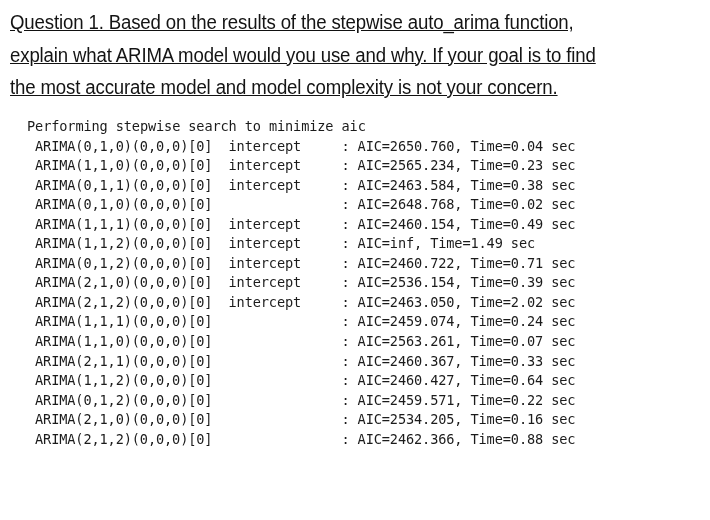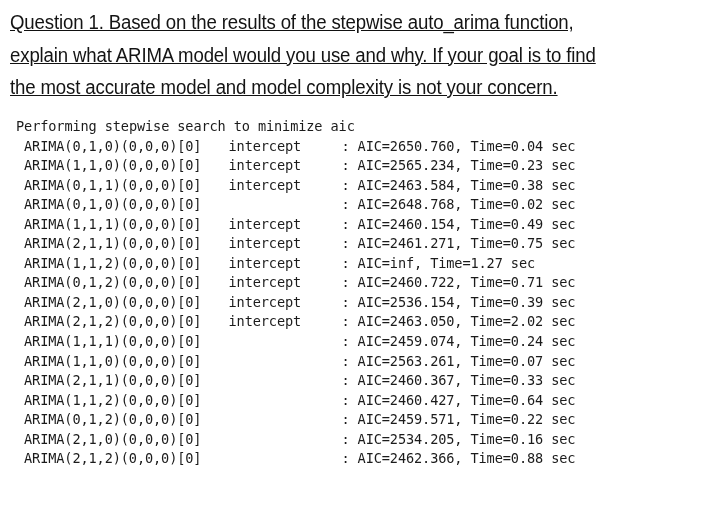--- a/index.html
+++ b/index.html
@@ -33,63 +33,62 @@
     white-space: pre;
     letter-spacing: -0.15px;
     transform: scaleX(0.955);
     transform-origin: left center;
     font-weight: 400;
   }
 
   
   #console-block {
     position: absolute;
-    left: 5px;
+    left: 16px;
     top: 117px;
     width: 612px;
   }
   .console-line {
     font-family: "DejaVu Sans Mono", "Liberation Mono", monospace;
     font-size: 13.6px;
     line-height: 19.55px;
     color: #1b1b1b;
     white-space: pre;
     letter-spacing: -0.12px;
     height: 19.55px;
   }
   .console-header {
     padding-left: 11px;
   }
   .console-row {
     padding-left: 19px;
   }
   .col-model { display: inline; }
-  .col-intercept { display: inline; margin-left: 11px; }
+  .col-intercept { display: inline; }
   .col-sep { display: inline; }
   .col-metrics { display: inline; }
 </style>
 </head>
 <body>
 
 <div id="question-block">
   <div class="question-line">Question 1. Based on the results of the stepwise auto_arima function,</div>
   <div class="question-line">explain what ARIMA model would you use and why. If your goal is to find</div>
   <div class="question-line">the most accurate model and model complexity is not your concern.</div>
 </div>
 
 <div id="console-block">
   <div class="console-line console-header">Performing stepwise search to minimize aic</div>
   <div id="console-rows">
       <div class="console-line console-row"><span class="col-model">ARIMA(0,1,0)(0,0,0)[0]  </span><span class="col-intercept">intercept     </span><span class="col-sep">: </span><span class="col-metrics">AIC=2650.760, Time=0.04 sec</span></div>
       <div class="console-line console-row"><span class="col-model">ARIMA(1,1,0)(0,0,0)[0]  </span><span class="col-intercept">intercept     </span><span class="col-sep">: </span><span class="col-metrics">AIC=2565.234, Time=0.23 sec</span></div>
       <div class="console-line console-row"><span class="col-model">ARIMA(0,1,1)(0,0,0)[0]  </span><span class="col-intercept">intercept     </span><span class="col-sep">: </span><span class="col-metrics">AIC=2463.584, Time=0.38 sec</span></div>
       <div class="console-line console-row"><span class="col-model">ARIMA(0,1,0)(0,0,0)[0]  </span><span class="col-intercept">              </span><span class="col-sep">: </span><span class="col-metrics">AIC=2648.768, Time=0.02 sec</span></div>
       <div class="console-line console-row"><span class="col-model">ARIMA(1,1,1)(0,0,0)[0]  </span><span class="col-intercept">intercept     </span><span class="col-sep">: </span><span class="col-metrics">AIC=2460.154, Time=0.49 sec</span></div>
-      <div class="console-line console-row"><span class="col-model">ARIMA(2,1,1)(0,0,0)[0]  </span><span class="col-intercept">intercept     </span><span class="col-sep">: </span><span class="col-metrics">AIC=2461.271, Time=0.75 sec</span></div>
-      <div class="console-line console-row"><span class="col-model">ARIMA(1,1,2)(0,0,0)[0]  </span><span class="col-intercept">intercept     </span><span class="col-sep">: </span><span class="col-metrics">AIC=inf, Time=1.27 sec</span></div>
+      <div class="console-line console-row"><span class="col-model">ARIMA(1,1,2)(0,0,0)[0]  </span><span class="col-intercept">intercept     </span><span class="col-sep">: </span><span class="col-metrics">AIC=inf, Time=1.49 sec</span></div>
       <div class="console-line console-row"><span class="col-model">ARIMA(0,1,2)(0,0,0)[0]  </span><span class="col-intercept">intercept     </span><span class="col-sep">: </span><span class="col-metrics">AIC=2460.722, Time=0.71 sec</span></div>
       <div class="console-line console-row"><span class="col-model">ARIMA(2,1,0)(0,0,0)[0]  </span><span class="col-intercept">intercept     </span><span class="col-sep">: </span><span class="col-metrics">AIC=2536.154, Time=0.39 sec</span></div>
       <div class="console-line console-row"><span class="col-model">ARIMA(2,1,2)(0,0,0)[0]  </span><span class="col-intercept">intercept     </span><span class="col-sep">: </span><span class="col-metrics">AIC=2463.050, Time=2.02 sec</span></div>
       <div class="console-line console-row"><span class="col-model">ARIMA(1,1,1)(0,0,0)[0]  </span><span class="col-intercept">              </span><span class="col-sep">: </span><span class="col-metrics">AIC=2459.074, Time=0.24 sec</span></div>
       <div class="console-line console-row"><span class="col-model">ARIMA(1,1,0)(0,0,0)[0]  </span><span class="col-intercept">              </span><span class="col-sep">: </span><span class="col-metrics">AIC=2563.261, Time=0.07 sec</span></div>
       <div class="console-line console-row"><span class="col-model">ARIMA(2,1,1)(0,0,0)[0]  </span><span class="col-intercept">              </span><span class="col-sep">: </span><span class="col-metrics">AIC=2460.367, Time=0.33 sec</span></div>
       <div class="console-line console-row"><span class="col-model">ARIMA(1,1,2)(0,0,0)[0]  </span><span class="col-intercept">              </span><span class="col-sep">: </span><span class="col-metrics">AIC=2460.427, Time=0.64 sec</span></div>
       <div class="console-line console-row"><span class="col-model">ARIMA(0,1,2)(0,0,0)[0]  </span><span class="col-intercept">              </span><span class="col-sep">: </span><span class="col-metrics">AIC=2459.571, Time=0.22 sec</span></div>
       <div class="console-line console-row"><span class="col-model">ARIMA(2,1,0)(0,0,0)[0]  </span><span class="col-intercept">              </span><span class="col-sep">: </span><span class="col-metrics">AIC=2534.205, Time=0.16 sec</span></div>
       <div class="console-line console-row"><span class="col-model">ARIMA(2,1,2)(0,0,0)[0]  </span><span class="col-intercept">              </span><span class="col-sep">: </span><span class="col-metrics">AIC=2462.366, Time=0.88 sec</span></div>

